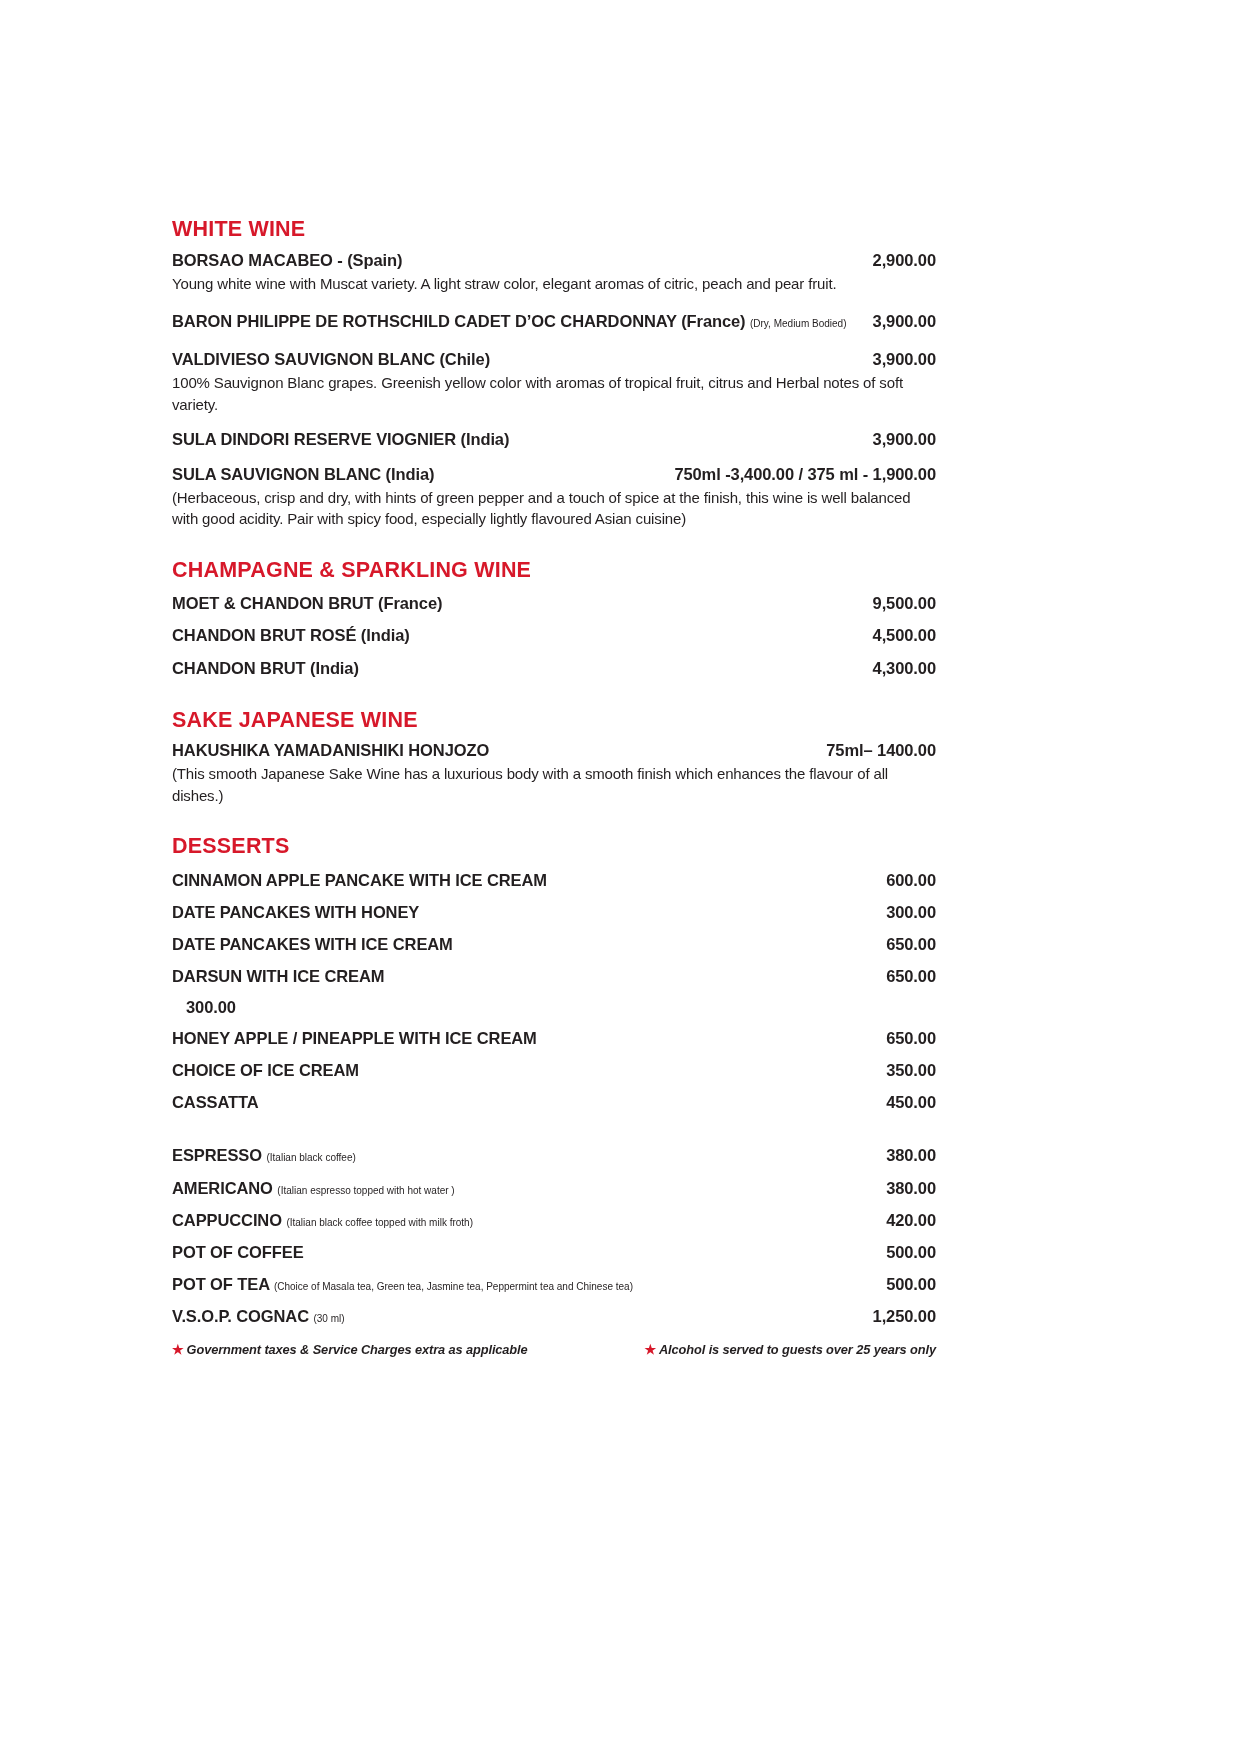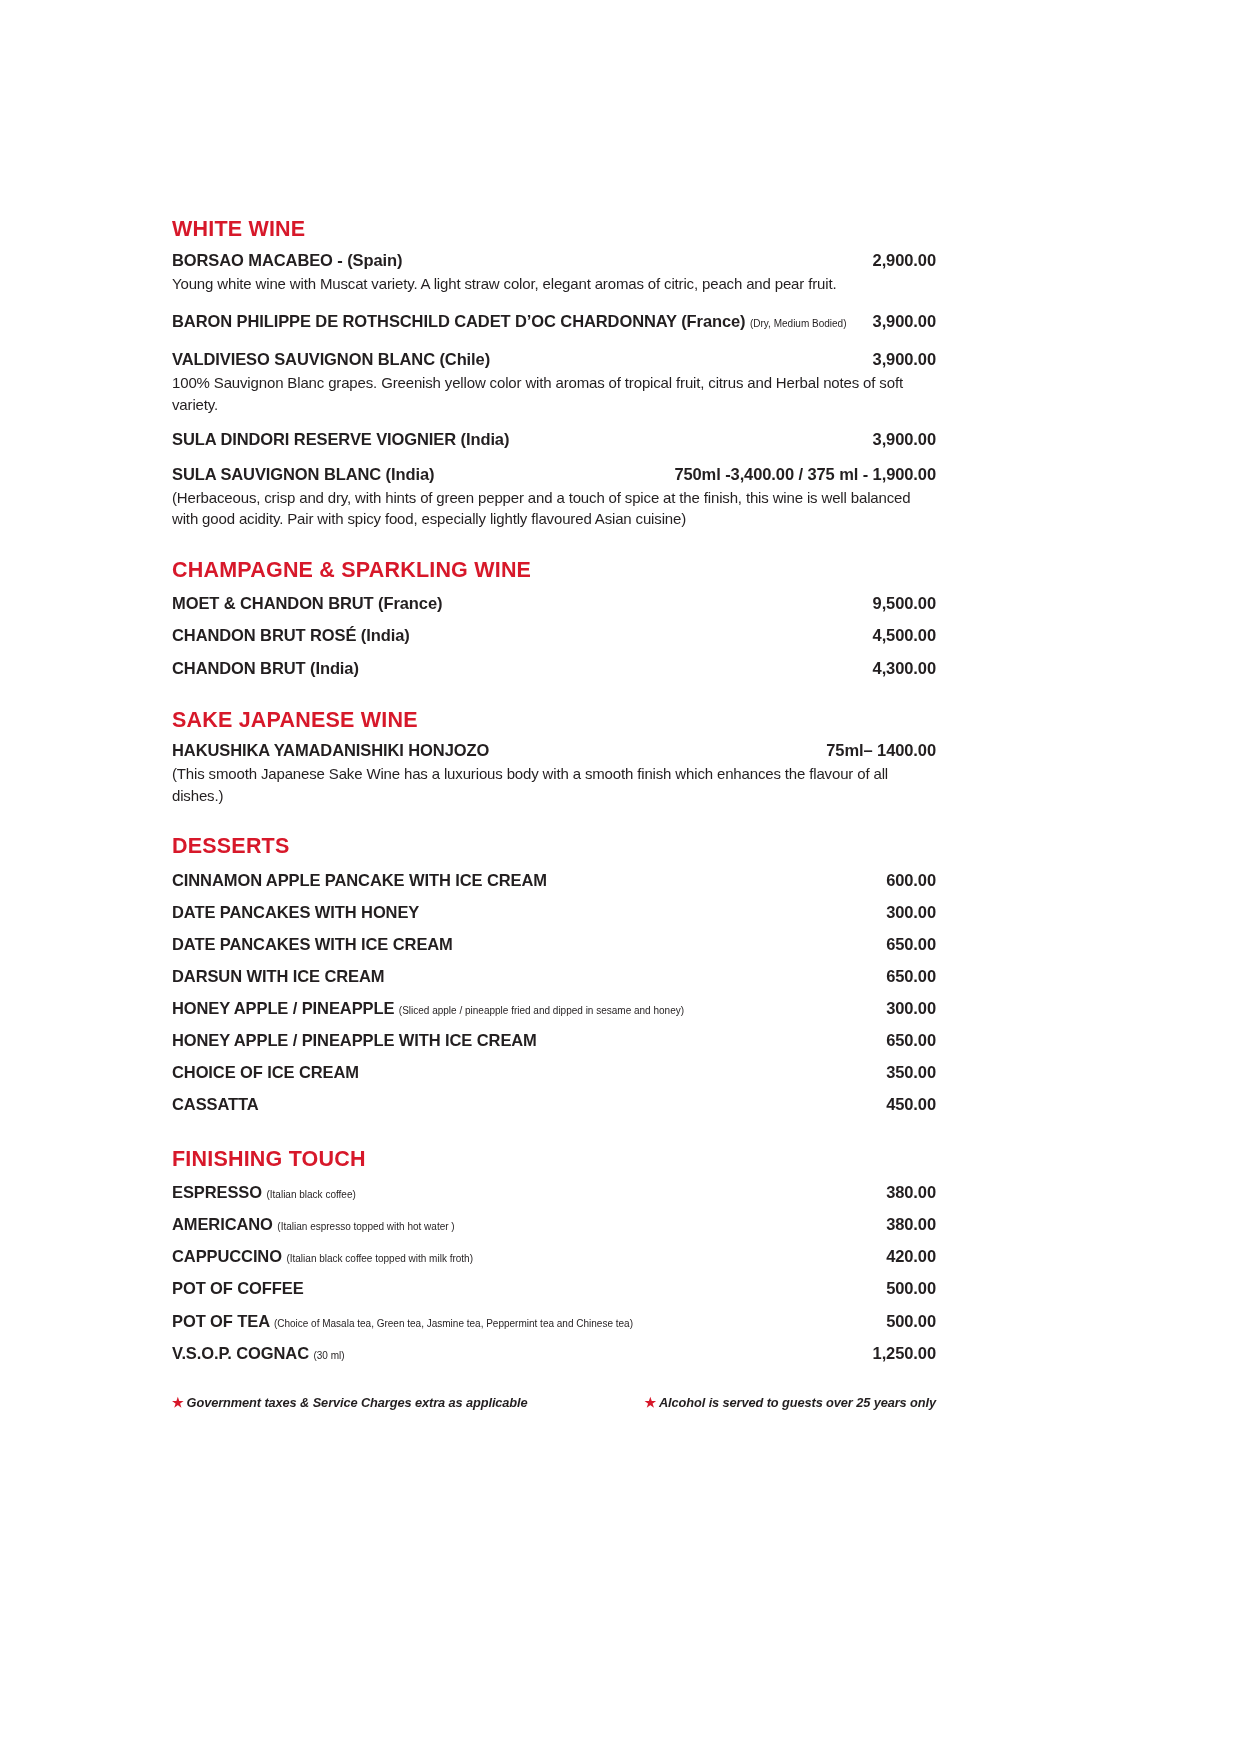--- a/index.html
+++ b/index.html
@@ -78,21 +78,21 @@
 
   
   .item-block { margin-bottom: 0; }
   .item-block.sp-lg  { margin-top: 17px; }
   .item-block.sp-md  { margin-top: 14px; }
   .item-block.sp-sm  { margin-top: 11px; }
   .item-block.sp-0   { margin-top: 0; }
 
   
   .footer {
-    margin-top: 31px;
+    margin-top: 15px;
     display: flex;
     justify-content: space-between;
     align-items: flex-start;
     width: 762px;
     gap: 6px;
   }
   .footer-note {
     font-size: 12.8px;
     font-style: italic;
     font-weight: bold;
@@ -212,21 +212,20 @@
         </div>
       </div>
       <div class="item-block sp-sm">
         <div class="item">
           <div class="item-name"><span>DARSUN WITH ICE CREAM</span></div>
           <div class="item-price">650.00</div>
         </div>
       </div>
       <div class="item-block sp-sm">
         <div class="item">
-          <div class="item-name"><span>HONEY APPLE / PINEAPPLE</span> <span class="note">(Sliced apple / pineapple fried and dipped in sesame and honey)</span></div>
           <div class="item-price">300.00</div>
         </div>
       </div>
       <div class="item-block sp-sm">
         <div class="item">
           <div class="item-name"><span>HONEY APPLE / PINEAPPLE WITH ICE CREAM</span></div>
           <div class="item-price">650.00</div>
         </div>
       </div>
       <div class="item-block sp-sm">
@@ -237,21 +236,20 @@
       </div>
       <div class="item-block sp-sm">
         <div class="item">
           <div class="item-name"><span>CASSATTA</span></div>
           <div class="item-price">450.00</div>
         </div>
       </div>
     </div>
 
     <div class="section gap-finishing">
-      <div class="section-head">FINISHING TOUCH</div>
 
       <div class="item-block sp-sm">
         <div class="item">
           <div class="item-name"><span>ESPRESSO</span> <span class="note">(Italian black coffee)</span></div>
           <div class="item-price">380.00</div>
         </div>
       </div>
       <div class="item-block sp-sm">
         <div class="item">
           <div class="item-name"><span>AMERICANO</span> <span class="note">(Italian espresso topped with hot water )</span></div>

